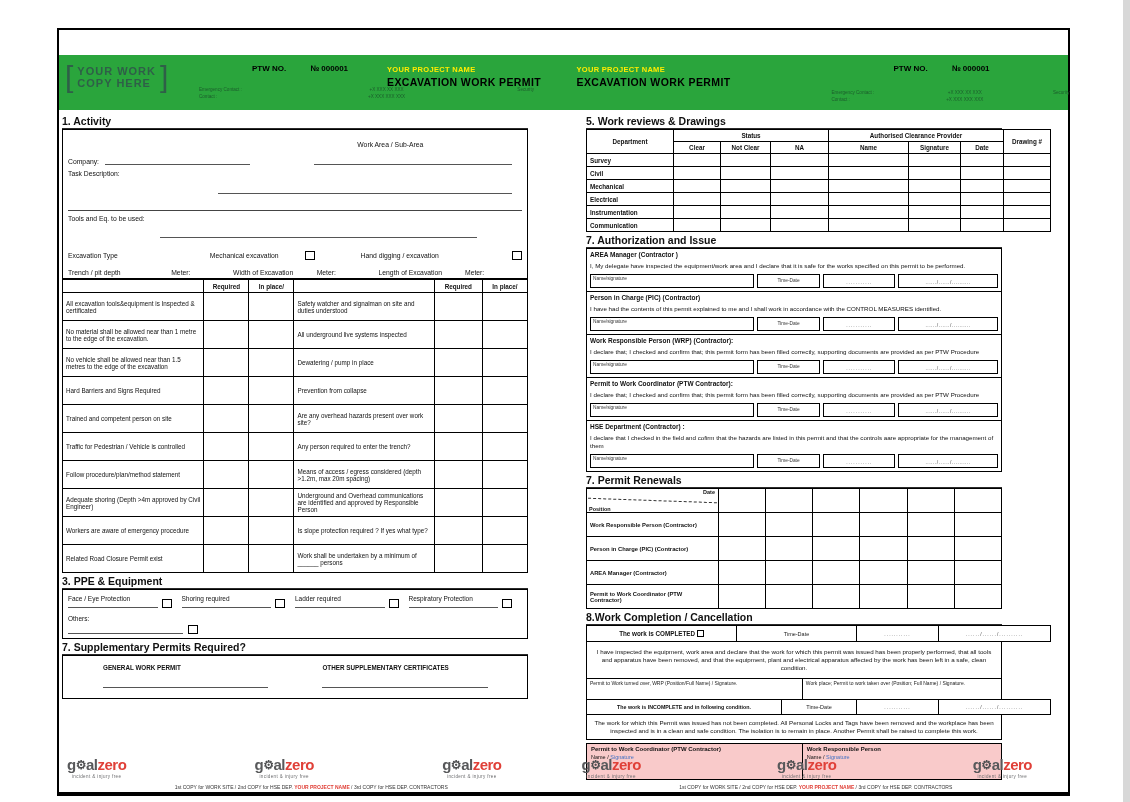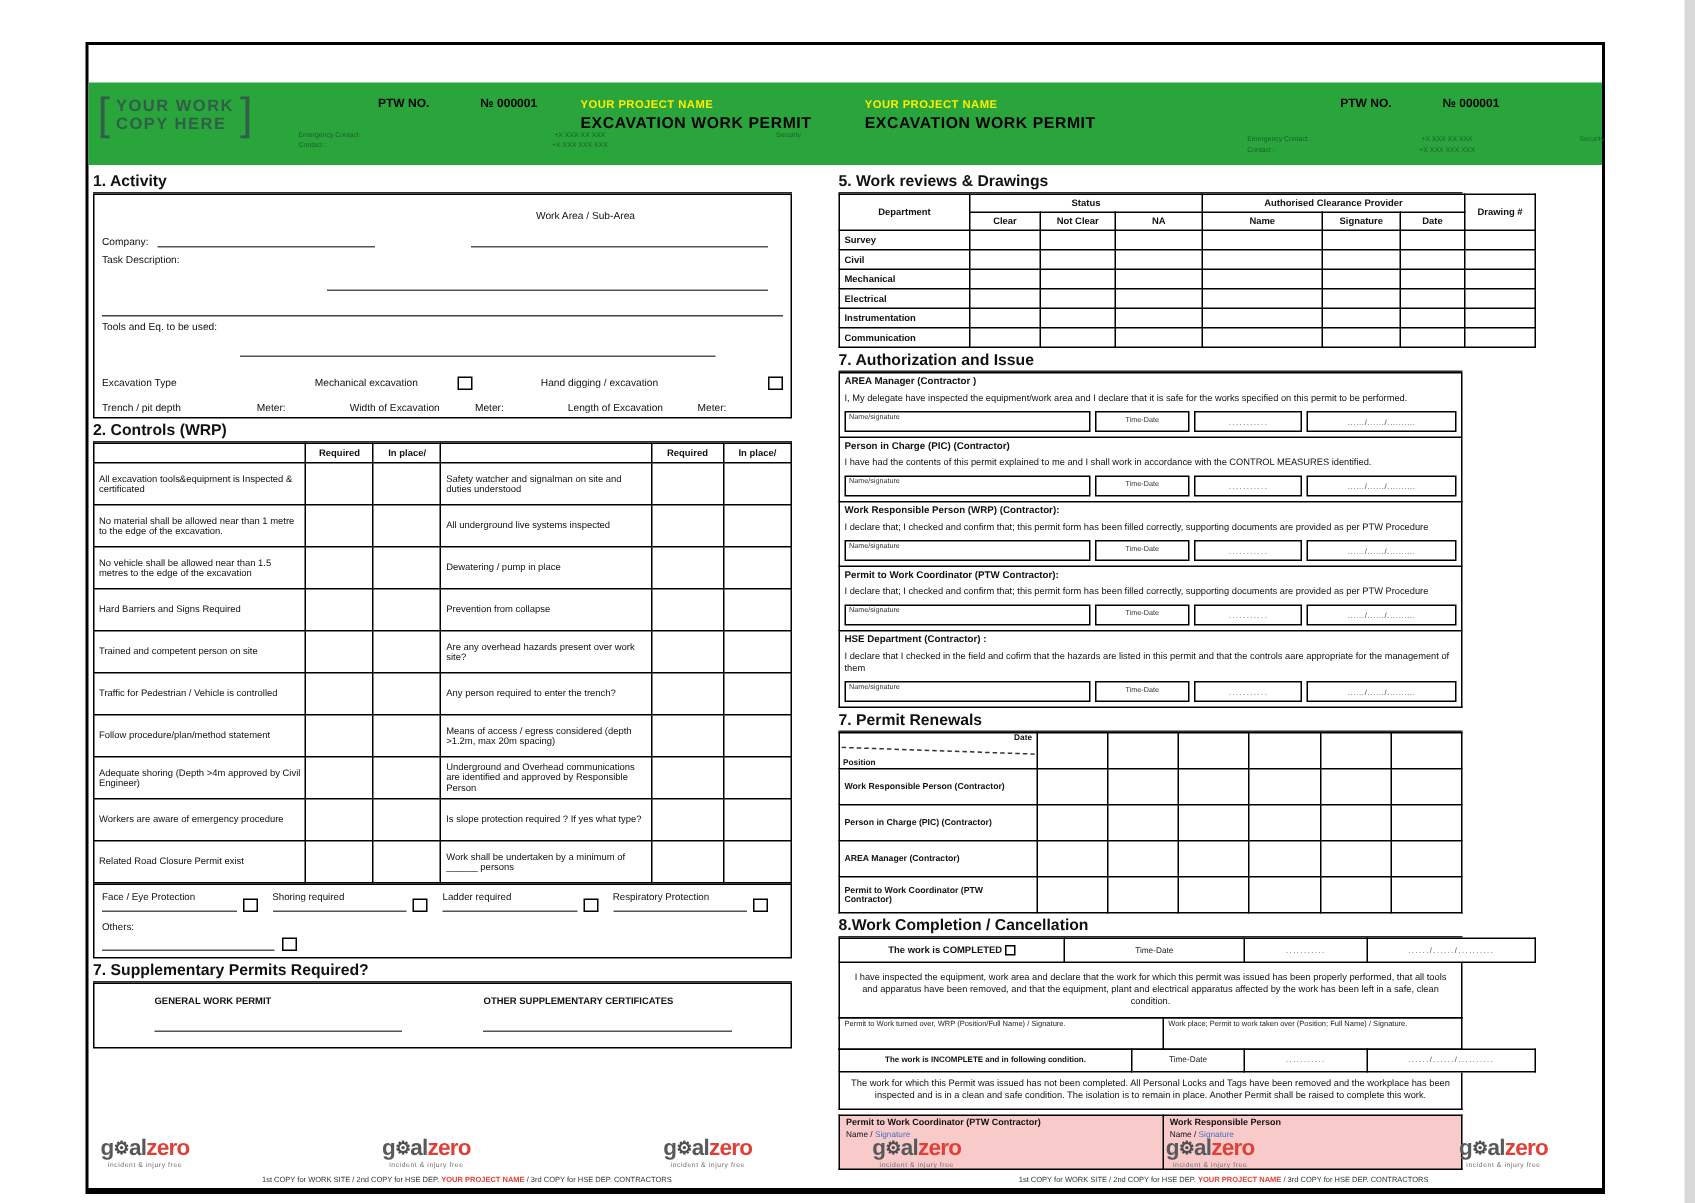--- a/index.html
+++ b/index.html
@@ -10,39 +10,39 @@
   .doc { position:absolute; left:57px; top:28px; width:1013px; height:768px; background:#fff;
          border:2px solid #000; border-bottom:4px solid #000; }
 
   
   .green { margin-top:25px; height:55px; background:#2aa53c; display:flex; }
   .gh-half { width:50%; position:relative; }
   .logo { position:absolute; left:6px; top:7px; display:flex; align-items:center; color:#2f5f48; }
   .bracket { font-size:30px; font-weight:400; line-height:30px; }
   .logo-lines { display:flex; flex-direction:column; margin:0 4px; }
   .logo-lines span { font-size:11px; font-weight:bold; letter-spacing:1px; line-height:12px; }
-  .ptw { position:absolute; top:9px; display:flex; gap:34px; font-size:8px; font-weight:bold; color:#000; }
+  .ptw { position:absolute; top:9px; display:flex; gap:24px; font-size:8px; font-weight:bold; color:#000; }
   .gh-left .ptw { left:193px; }
   .gh-right .ptw { left:330px; }
   .contacts { position:absolute; font-size:4.6px; color:#1c5e2c; }
   .gh-left .contacts { left:140px; top:31px; width:335px; }
   .gh-right .contacts { left:268px; top:34px; width:238px; }
   .c-row { display:grid; grid-template-columns: 34% 44% 22%; line-height:7px; }
   .c-row span:nth-child(2){ text-align:center; }
   .c-row span:nth-child(3){ text-align:right; }
   .titleblock { position:absolute; top:10px; }
   .gh-left .titleblock { left:328px; width:180px; }
   .gh-right .titleblock { left:13px; width:220px; }
   .proj { color:#ffec00; font-size:7.5px; font-weight:bold; letter-spacing:.3px; }
   .permit { color:#000; font-size:10.5px; font-weight:bold; letter-spacing:.4px; margin-top:2px; }
 
   
   .pages { display:flex; margin-top:3px; }
   .col-left  { width:466px; margin-left:3px; }
-  .col-right { width:416px; margin-left:31px; }
+  .col-right { width:416px; margin-left:58px; }
   .sec-title { font-size:10.5px; font-weight:bold; line-height:13px; border-bottom:1px solid #2b2b2b; margin-top:2px; }
 
   .line { display:inline-block; border-bottom:1px solid #555; height:8px; }
   .cb { display:inline-block; width:10px; height:9px; border:1.5px solid #000; background:#fff; vertical-align:middle; }
   .hr { border-top:1px solid #444; }
 
   
   .box-s1 { border:1px solid #000; height:150px; padding:3px 5px; font-size:6.8px; overflow:hidden; }
   .s1-r1 { display:flex; margin-top:8px; }
   .s1-company { width:40%; display:flex; align-items:flex-end; }
@@ -246,21 +246,20 @@
               <span>Meter:</span>
             </span>
           <span class="w5">Length of Excavation</span>
           <span class="fld w6">
               <span>Meter:</span>
             </span>
         </div>
 
       </div>
 
-      <div class="sec-title">2. Controls (WRP)</div>
       <table class="tbl controls">
         <colgroup>
             <col style="width:141px">
             <col style="width:45px">
             <col style="width:45px">
             <col style="width:140px">
             <col style="width:48px">
             <col style="width:45px">
           </colgroup>
         <thead>
@@ -360,20 +359,21 @@
               <td>Related Road Closure Permit exist</td>
               <td></td>
               <td></td>
               <td>Work shall be undertaken by a minimum of ______ persons</td>
               <td></td>
               <td></td>
             </tr>
           </tbody>
       </table>
 
+      <div class="sec-title">3. PPE &amp; Equipment</div>
       <div class="box-s3">
         <div class="ppe-row">
 
             <div class="ppe-item">
               <span class="ppe-label">Face / Eye Protection</span>
               <span class="cb"></span>
             </div>
 
             <div class="ppe-item">
               <span class="ppe-label">Shoring required</span>

